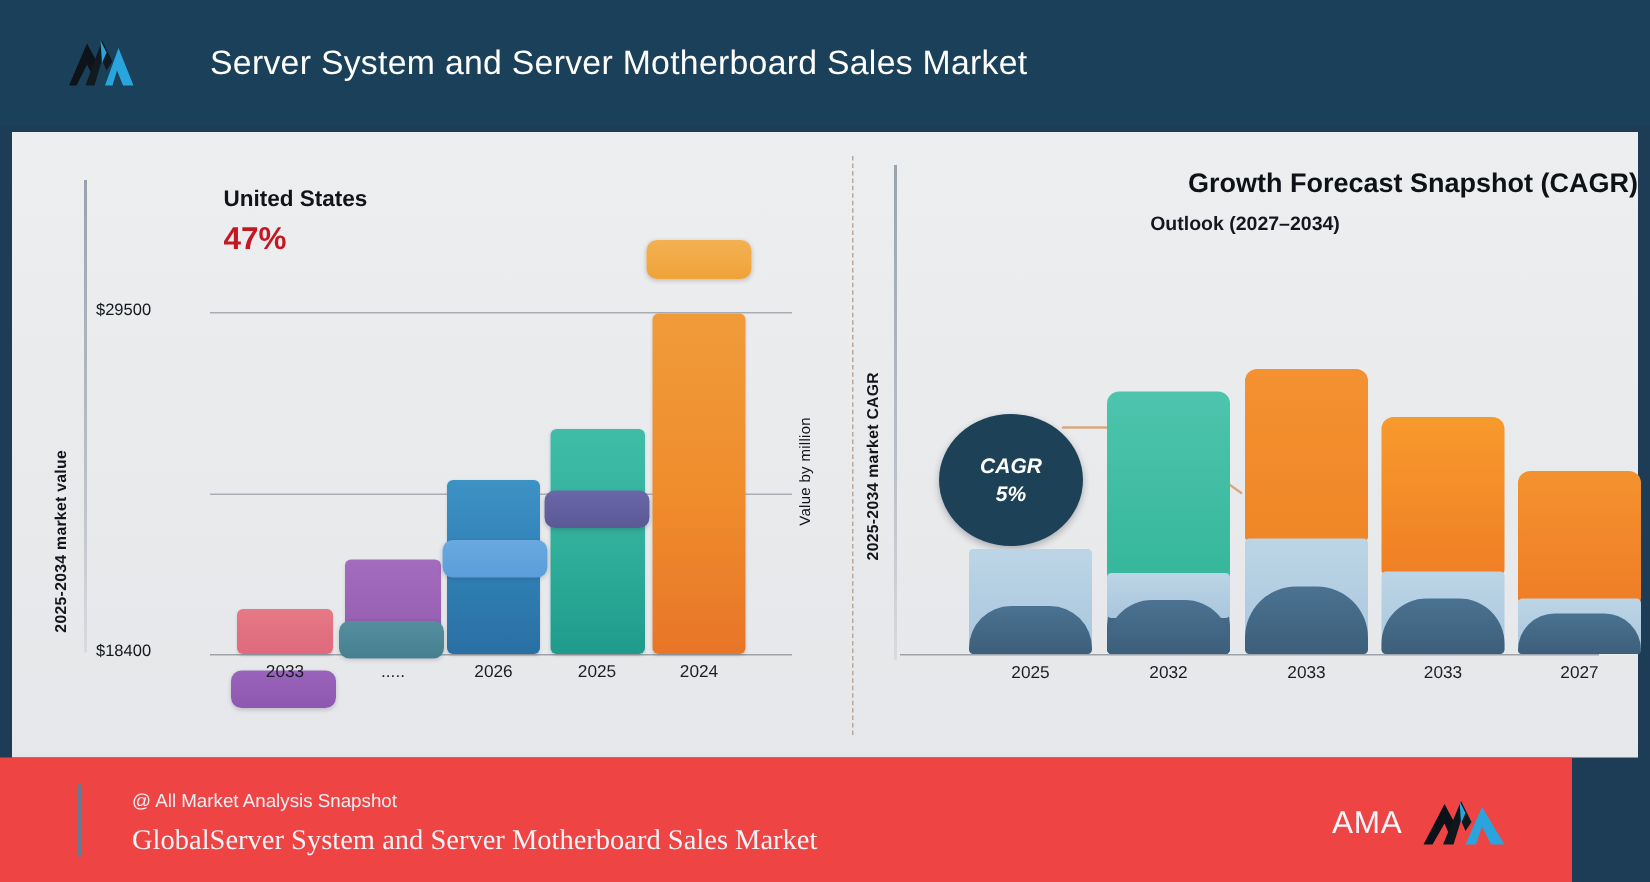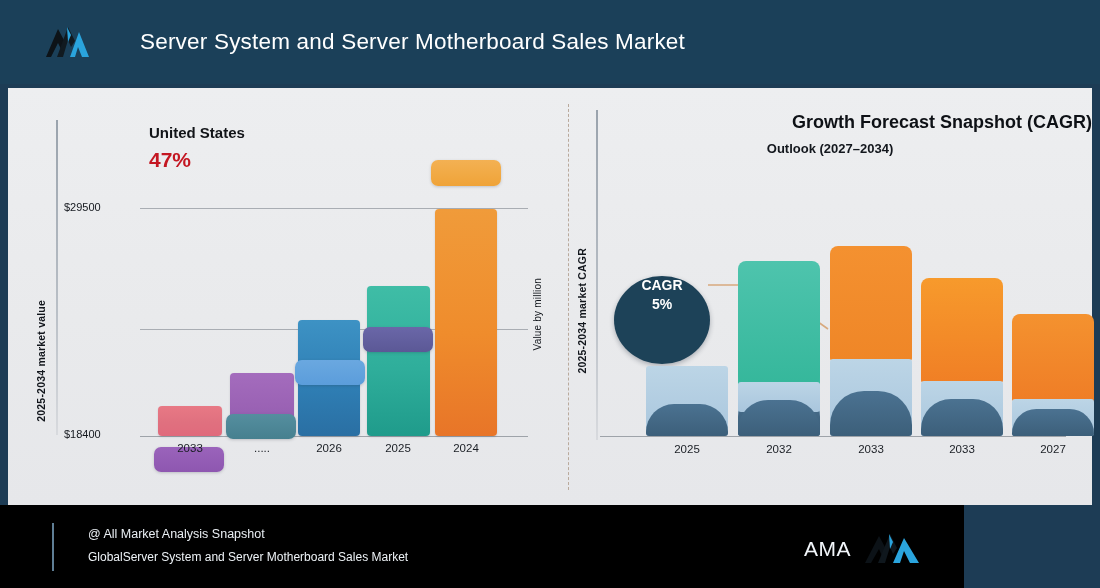--- a/index.html
+++ b/index.html
@@ -77,52 +77,53 @@
   #right-chart { position: absolute; left: 560px; top: 0; width: 524px; height: 417px; }
   #rc-title {
     position: absolute; top: 24px; width: 100%; text-align: right;
     font-size: 18px; font-weight: bold; color: #0e1116;
   }
   #rc-sub {
     position: absolute; top: 53px; width: 100%; text-align: center;
     font-size: 13px; font-weight: bold; color: #13171d;
   }
   #cagr-bubble {
-    position: absolute; left: 46px; top: 188px; width: 96px; height: 88px;
+    position: absolute; left: 58px; top: 188px; width: 96px; height: 88px;
     border-radius: 50%; background: #1d4258;
-    display: flex; flex-direction: column; align-items: center; 
+    display: flex; flex-direction: column; align-items: center; justify-content: center;
     box-shadow: 0 2px 5px rgba(20,30,45,.3);
+    font-style: italic;
   }
   #cagr-bubble span { color: #fff; font-size: 14px; font-weight: bold; line-height: 19px; }
   #connector { position: absolute; left: 140px; top: 185px; }
   #val-label {
     position: absolute; left: 264px; top: 240px;
     font-size: 16.5px; font-weight: bold; color: #14181e;
   }
   .seg { position: absolute; }
   .seg-base { border-radius: 28px 28px 3px 3px; }
   .seg-mid  { border-radius: 3px; }
   .seg-top  { border-radius: 7px 7px 3px 3px; }
 
   
   #footer {
-    position: absolute; left: 0; top: 505px; width: 964px; height: 83px;
-    background: #000000;
+    position: absolute; left: 0; top: 505px; width: 1048px; height: 83px;
+    background: #ef4444;
   }
   #footer-rule {
     position: absolute; left: 52px; top: 18px; width: 2px; height: 48px;
     background: #5f7e95;
   }
   #footer-l1 {
     position: absolute; left: 88px; top: 22px;
     color: #e9eef3; font-size: 12.5px; white-space: nowrap;
   }
   #footer-l2 {
     position: absolute; left: 88px; top: 45px;
-    color: #eef3f7; font-size: 12px; white-space: nowrap;
+    color: #eef3f7; font-size: 19px; white-space: nowrap; font-family: Liberation Serif, serif;
   }
   #footer-brand {
     position: absolute; right: 44px; top: 27px;
     display: flex; align-items: center; gap: 13px;
   }
   #footer-brand-text { color: #f2f6fa; font-size: 21px; letter-spacing: .5px; }
 </style>
 </head>
 <body>
 

